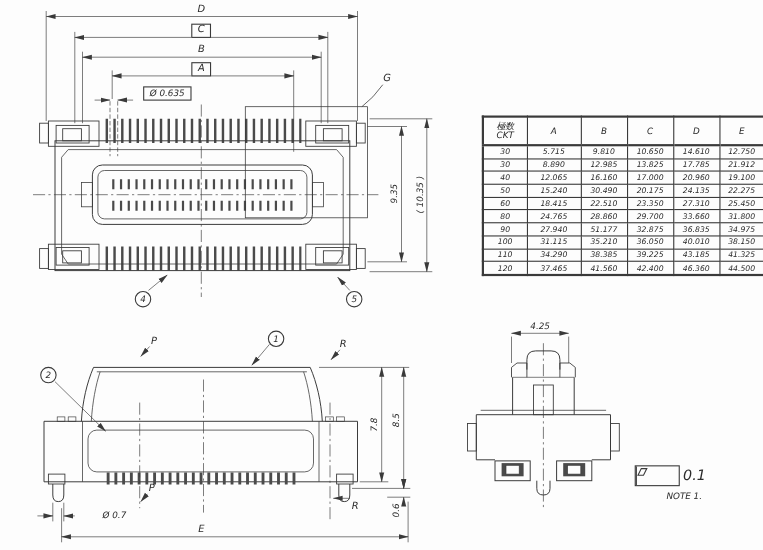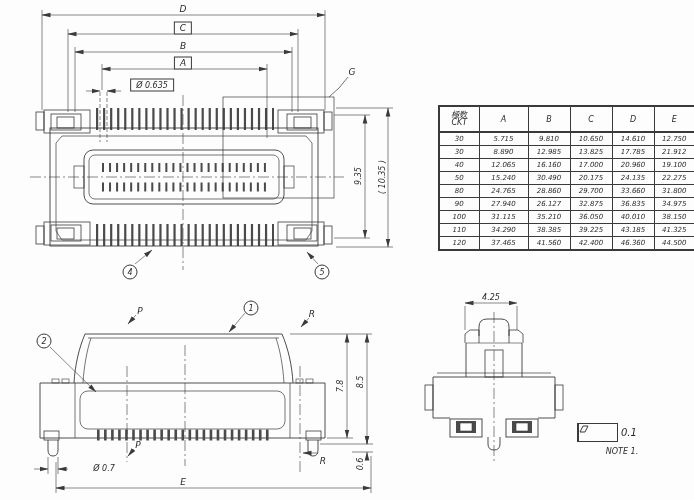--- a/index.html
+++ b/index.html
@@ -19,21 +19,21 @@
   #dim-table th,#dim-table td{border:1px solid #3a3a3a;font-weight:normal;font-style:italic;
     color:#2b2b2b;text-align:center;vertical-align:middle;padding:0;overflow:hidden;}
   #dim-table thead th{font-size:8px;height:24px;border-bottom:2px solid #3a3a3a;}
   #dim-table td{font-size:7px;height:10px;line-height:10px;}
   #dim-table{border:2px solid #3a3a3a;}
   .ckt-head{font-size:7px;line-height:8px;}
   
   #fcf{position:absolute;left:577px;top:423px;width:39px;height:17px;border:1px solid #3a3a3a;
     display:flex;background:#fdfdfd;}
   #fcf .cell1{width:15px;border-right:1px solid #3a3a3a;display:flex;align-items:center;justify-content:center;}
-  #fcf .cell2{flex:1;display:flex;align-items:center;justify-content:center;font-style:italic;font-size:10px;color:#2b2b2b;margin-left:42px;}
+  #fcf .cell2{flex:1;display:flex;align-items:center;justify-content:center;font-style:italic;font-size:13px;color:#2b2b2b;margin-left:42px;}
   #note{position:absolute;left:598px;top:451px;transform:translate(-50%,-50%);
     font-style:italic;font-size:8px;color:#2b2b2b;white-space:nowrap;padding-left:48px;}
 </style>
 </head>
 <body>
 
 <div id="sheet">
 
 <svg width="694" height="500" viewBox="0 0 694 500">
   <defs>
@@ -299,31 +299,39 @@
         </tr>
         <tr>
           <td>50</td>
           <td>15.240</td>
           <td>30.490</td>
           <td>20.175</td>
           <td>24.135</td>
           <td>22.275</td>
         </tr>
         <tr>
+          <td>60</td>
+          <td>18.415</td>
+          <td>22.510</td>
+          <td>23.350</td>
+          <td>27.310</td>
+          <td>25.450</td>
+        </tr>
+        <tr>
           <td>80</td>
           <td>24.765</td>
           <td>28.860</td>
           <td>29.700</td>
           <td>33.660</td>
           <td>31.800</td>
         </tr>
         <tr>
           <td>90</td>
           <td>27.940</td>
-          <td>26.127</td>
+          <td>51.177</td>
           <td>32.875</td>
           <td>36.835</td>
           <td>34.975</td>
         </tr>
         <tr>
           <td>100</td>
           <td>31.115</td>
           <td>35.210</td>
           <td>36.050</td>
           <td>40.010</td>

